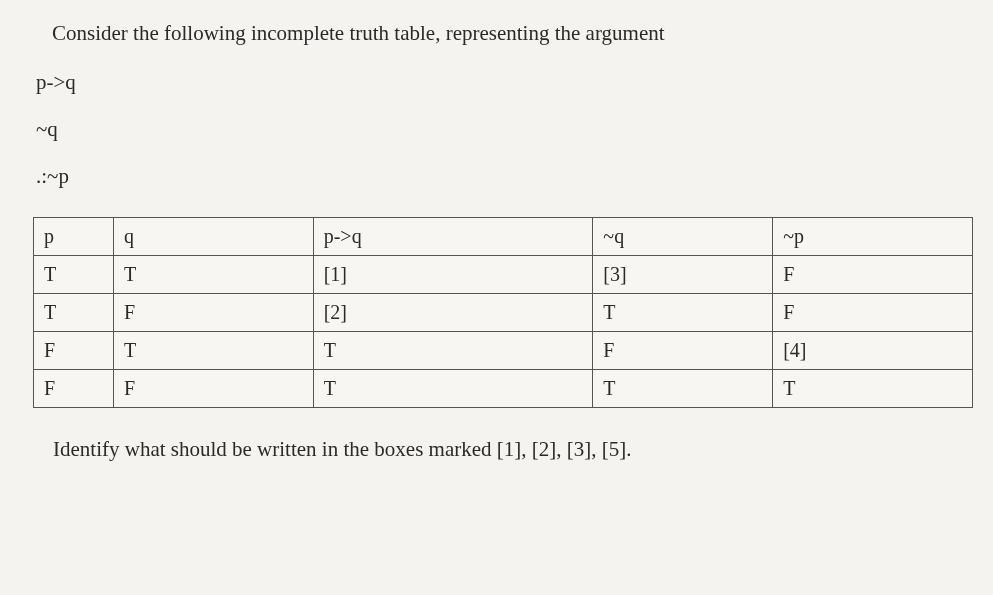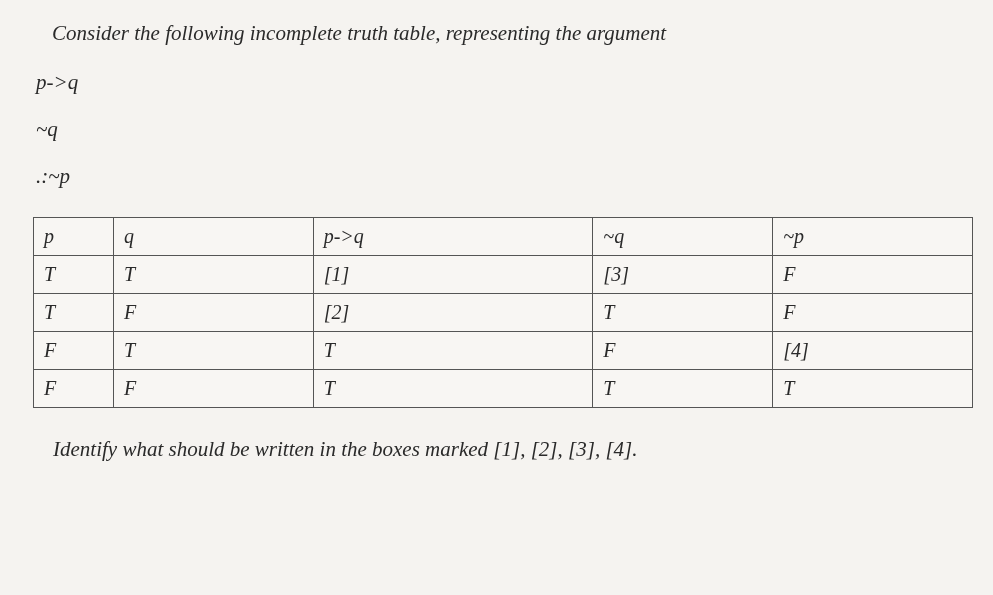--- a/index.html
+++ b/index.html
@@ -1,19 +1,18 @@
 <!DOCTYPE html>
 <html><head>
   <meta charset="utf-8">
   <style>
     * {
       margin: 1px;
       padding: 0;
       box-sizing: border-box;
-      font-style: italic;
     }
     body {
       width: 993px;
       height: 595px;
       background: #f5f3f0;
       font-family: Georgia, 'Times New Roman', serif;
       color: #2a2a2a;
       padding: 18px 30px;
     }
     .intro-text {
@@ -103,14 +102,14 @@
     <td>F</td>
     <td>F</td>
     <td>T</td>
     <td>T</td>
     <td>T</td>
   </tr>
 </tbody>
   </table>
 
 <div class="after-text">
-  <p>Identify what should be written in the boxes marked [1], [2], [3], [4].</p>
+  <p>Identify what should be written in the boxes marked [1], [2], [3], [5].</p>
 </div>
 
 </body></html>

